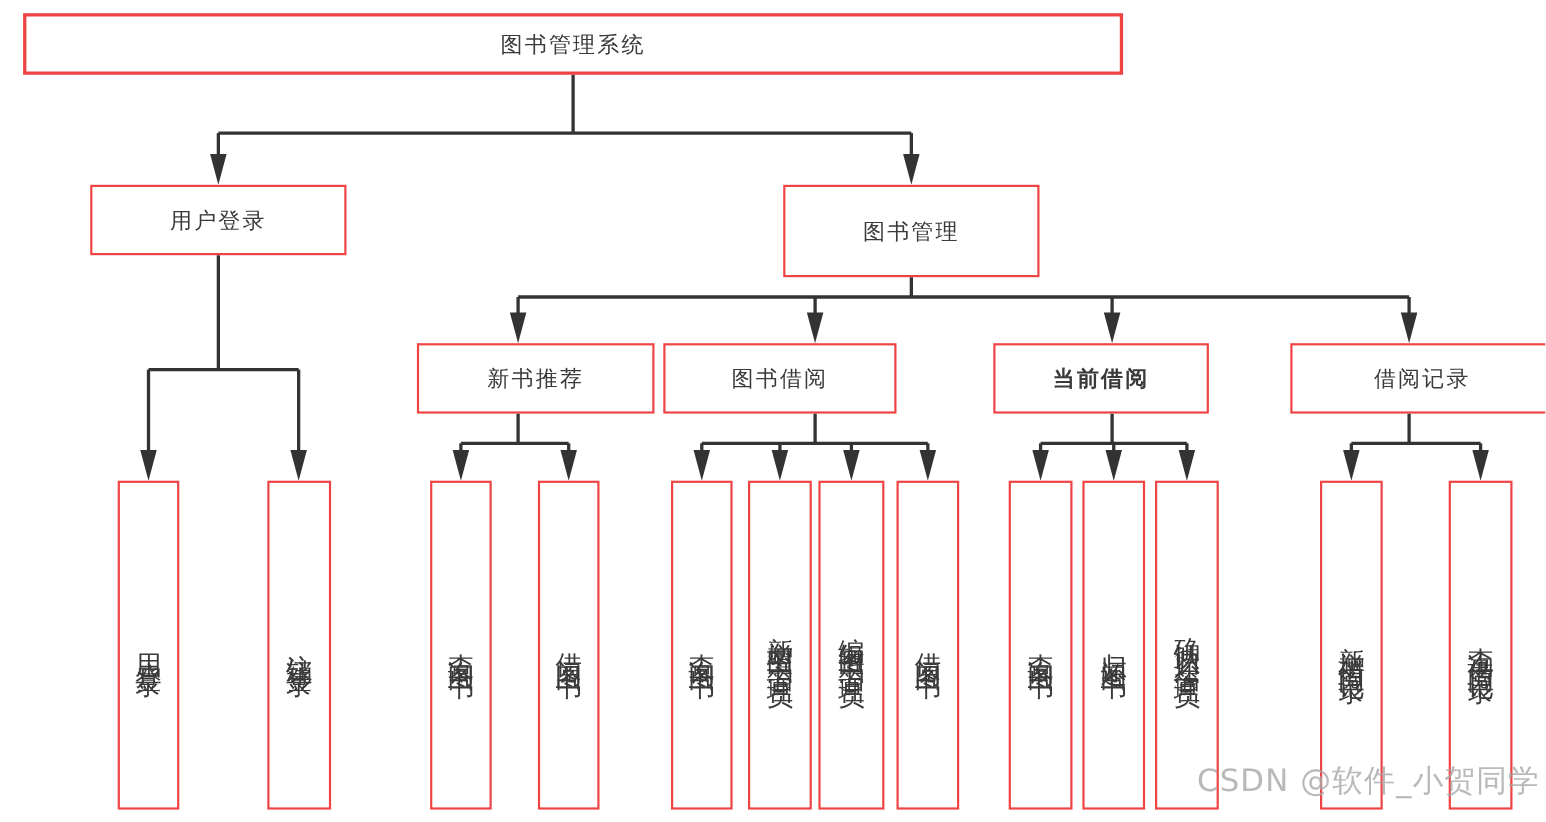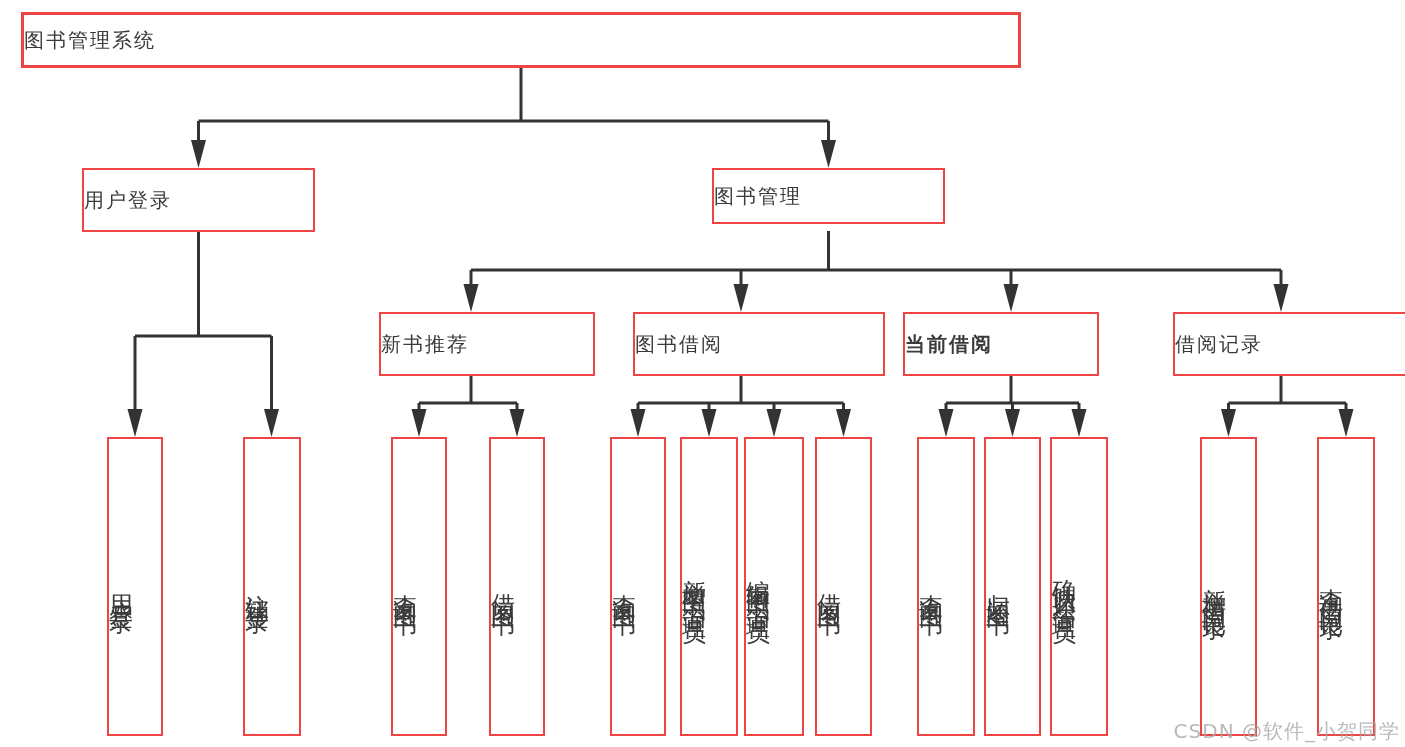--- a/index.html
+++ b/index.html
@@ -17,43 +17,43 @@
     width: 1405px; height: 747px;
     z-index: 1;
   }
   .box {
     position: absolute;
     box-sizing: border-box;
     background: #ffffff;
     border: 2px solid #ef4444;
     display: flex;
     align-items: center;
-    justify-content: flex-start;
+    justify-content: center;
     color: #3a3a3a;
     z-index: 2;
   }
   .hlabel {
     font-size: 20px;
     letter-spacing: 2px;
     white-space: nowrap;
   }
   .vlabel {
     writing-mode: vertical-rl;
     text-orientation: mixed;
     font-size: 24px;
     letter-spacing: 6px;
     line-height: 1;
     white-space: nowrap;
   }
   .root-box { border-width: 3px; }
   .watermark {
     position: absolute;
     right: 5px;
-    bottom: 2px;
-    font-size: 20px;
+    bottom: 18px;
+    font-size: 28px;
     letter-spacing: 1px;
     color: rgba(168, 168, 168, 0.8);
     z-index: 5;
     white-space: nowrap;
   }
 </style>
 </head>
 <body>
 
 <div class="stage">
@@ -124,28 +124,28 @@
     </g>
   </svg>
 
   <div class="box root-box" style="left:21px; top:12px; width:1000px; height:56px;">
     <span class="hlabel">图书管理系统</span>
   </div>
 
   <div class="box" style="left:82px; top:168px; width:233px; height:64px;">
     <span class="hlabel">用户登录</span>
   </div>
-  <div class="box" style="left:712px; top:168px; width:233px; height:56px;">
+  <div class="box" style="left:712px; top:168px; width:233px; height:84px;">
     <span class="hlabel">图书管理</span>
   </div>
 
   <div class="box" style="left:363px; top:312px; width:216px; height:64px;margin-left:16px;">
     <span class="hlabel">新书推荐</span>
   </div>
-  <div class="box" style="left:633px; top:312px; width:252px; height:64px;">
+  <div class="box" style="left:603px; top:312px; width:212px; height:64px;">
     <span class="hlabel">图书借阅</span>
   </div>
   <div class="box" style="left:903px; top:312px; width:196px; height:64px;font-weight:bold;">
     <span class="hlabel">当前借阅</span>
   </div>
   <div class="box" style="left:1173px; top:312px; width:240px; height:64px;">
     <span class="hlabel">借阅记录</span>
   </div>
 
   <div class="box" style="left:107px; top:437px; width:56px; height:299px;">

